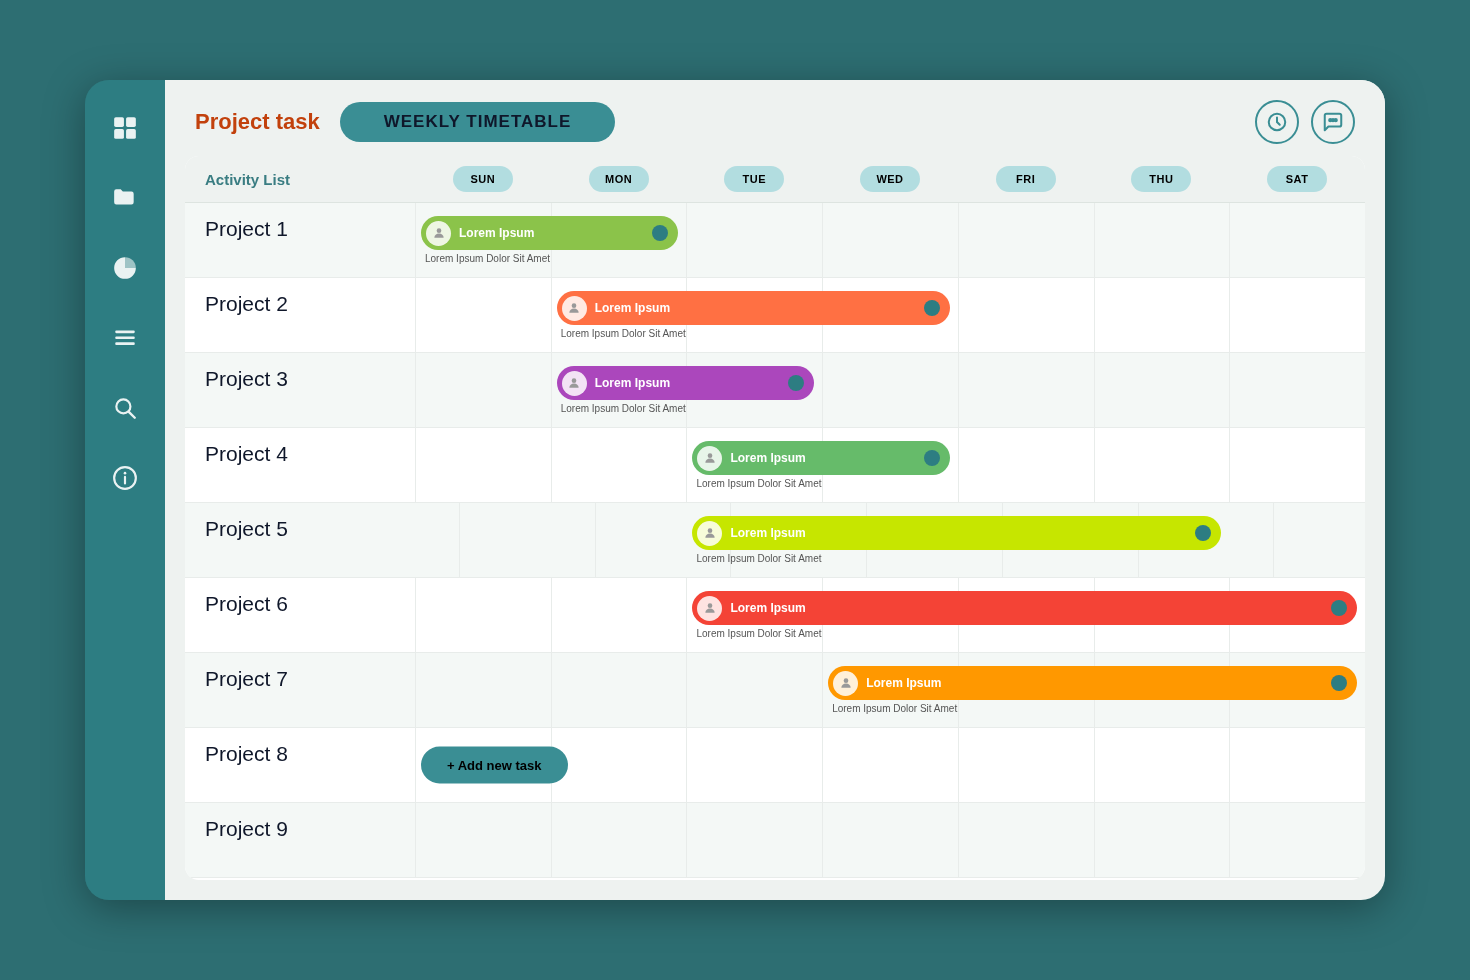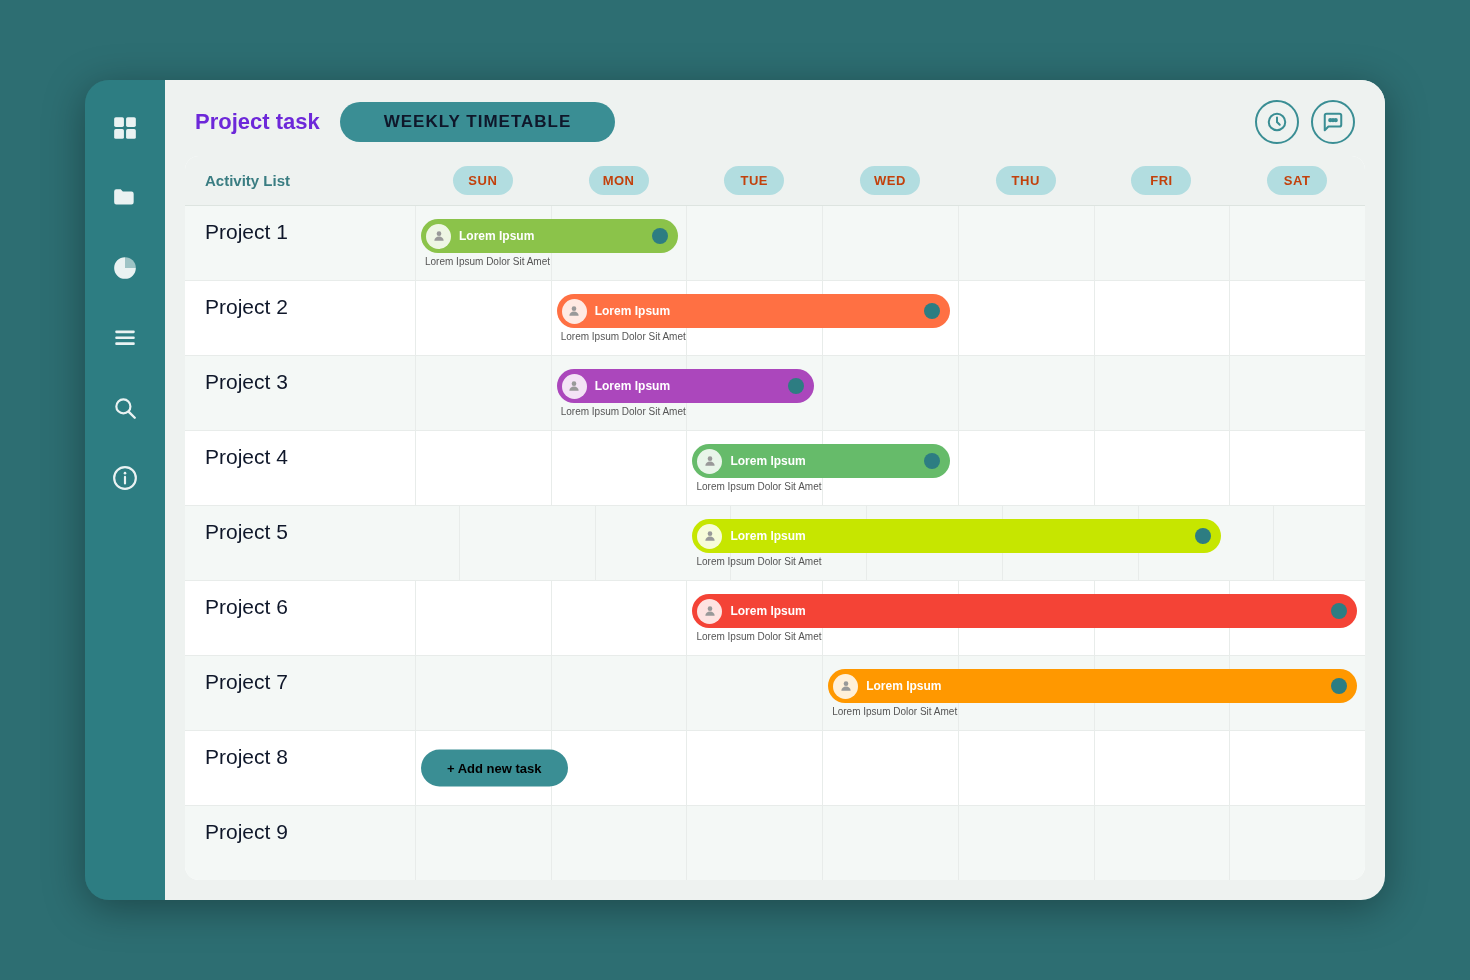--- a/index.html
+++ b/index.html
@@ -109,23 +109,23 @@
       color: #3a7d82;
       display: flex;
       align-items: center;
     }
     .col-header-day {
       padding: 10px 6px;
       text-align: center;
     }
     .day-badge {
       background-color: #b2dde0;
-      color: #c2410c;
+      color: #000000;
       font-weight: 700;
-      font-size: 13px;
+      font-size: 11px;
       padding: 7px 14px;
       border-radius: 20px;
       display: inline-block;
       min-width: 60px;
       letter-spacing: 0.5px;
     }
     
     .table-body {
       flex: 1;
       overflow-y: auto;
@@ -197,21 +197,21 @@
           <circle cx="12" cy="12" r="10" stroke="white" stroke-width="2" fill="none"></circle>
           <line x1="12" y1="11" x2="12" y2="17" stroke="white" stroke-width="2" stroke-linecap="round"></line>
           <circle cx="12" cy="7.5" r="1.2" fill="white"></circle>
         </svg>
     </div>
   </div>
 
   <div class="main">
 
     <div class="header" style="position:relative; justify-content: space-between;">
-      <div style="font-size:22px; font-weight:700; color:#6d28d9;">Project task</div>
+      <div style="font-size:22px; font-weight:700; color:#c2410c;">Project task</div>
       <div style="background-color:#3a8e94; color:#0f172a; font-size:17px; font-weight:800; padding:10px 44px; border-radius:30px; letter-spacing:1px;">WEEKLY TIMETABLE</div>
       <div class="header-icons">
         <button class="header-icon-btn">
           <svg width="22" height="22" viewBox="0 0 24 24" fill="none" stroke="#3a8e94" stroke-width="2.2">
               <circle cx="12" cy="12" r="9"></circle>
               <path d="M12 7v5l3 3" stroke-linecap="round"></path>
             </svg>
         </button>
         <button class="header-icon-btn">
           <svg width="22" height="22" viewBox="0 0 24 24" fill="none" stroke="#3a8e94" stroke-width="2.2">
@@ -226,22 +226,22 @@
 
     <div class="content">
       <div class="timetable">
 
         <div class="table-header-row">
           <div class="col-header-activity">Activity List</div>
           <div class="col-header-day"><span class="day-badge">SUN</span></div>
           <div class="col-header-day"><span class="day-badge">MON</span></div>
           <div class="col-header-day"><span class="day-badge">TUE</span></div>
           <div class="col-header-day"><span class="day-badge">WED</span></div>
+          <div class="col-header-day"><span class="day-badge">FRI</span></div>
           <div class="col-header-day"><span class="day-badge">THU</span></div>
-          <div class="col-header-day"><span class="day-badge">FRI</span></div>
           <div class="col-header-day"><span class="day-badge">SAT</span></div>
         </div>
 
         <div class="table-body" id="table-body">
 
         <div class="gantt-row" style="display: grid; grid-template-columns: 230px repeat(7, 1fr); border-bottom: 1px solid rgb(232, 236, 234); min-height: 74px; align-items: stretch; position: relative; background-color: rgb(244, 248, 246);">
               <div class="row-label">Project 1</div>
               <div class="gantt-cell"></div>
               <div class="gantt-cell"></div>
               <div class="gantt-cell"></div>

